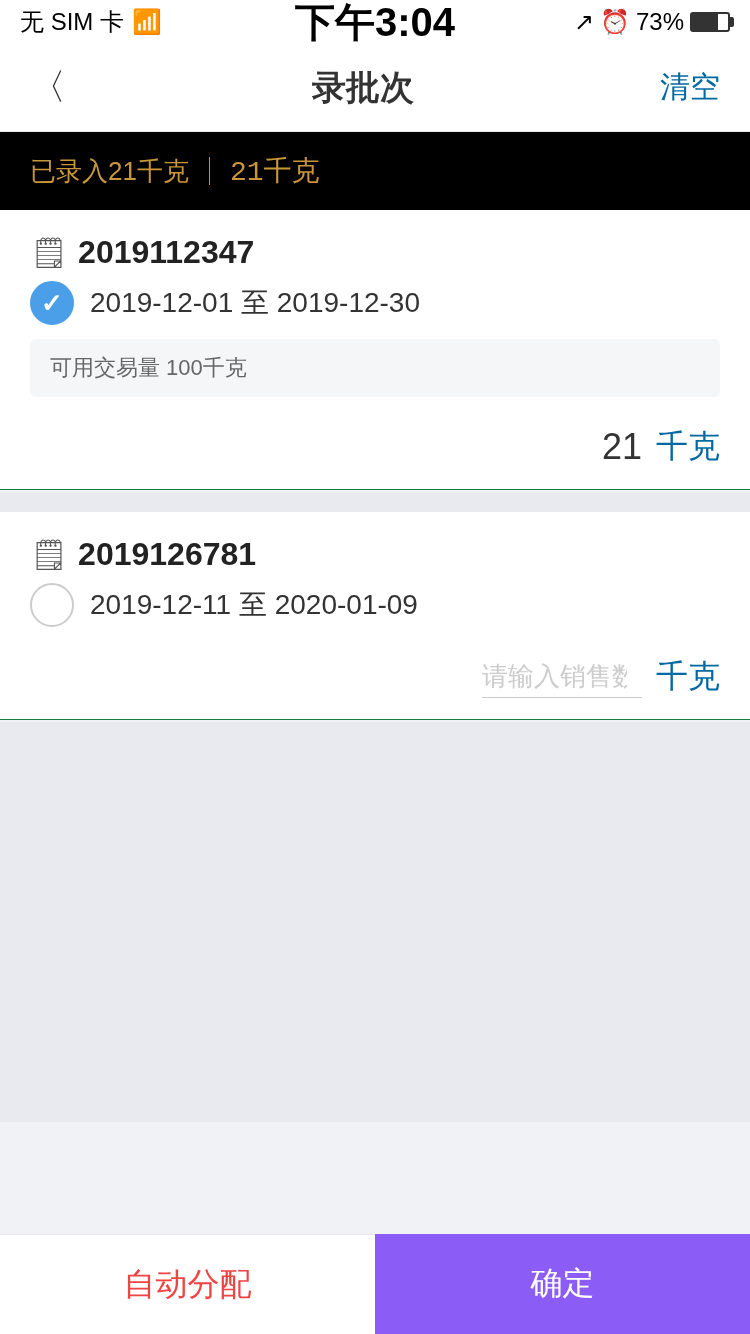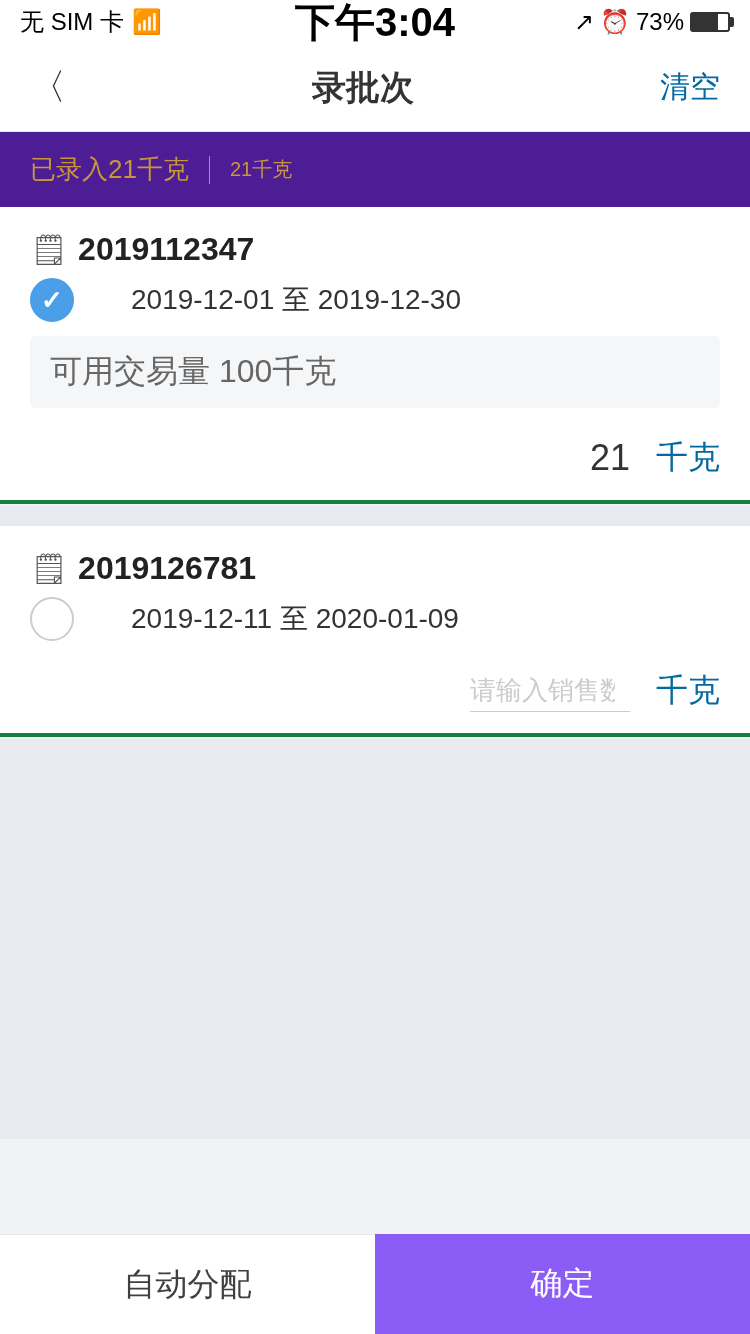--- a/index.html
+++ b/index.html
@@ -64,39 +64,40 @@
       color: #333;
     }
     .nav-action {
       font-size: 30px;
       color: #0369a1;
       cursor: pointer;
     }
 
     
     .summary-banner {
-      background: #4c1d95;
+      background: #000000;
       padding: 20px 30px;
       display: flex;
       align-items: center;
       gap: 0;
     }
     .summary-text {
       font-size: 26px;
       color: #c9973a;
     }
     .summary-divider {
       width: 1px;
       height: 28px;
       background: #c9973a;
       margin: 0 20px;
     }
     .summary-value {
-      font-size: 20px;
+      font-size: 28px;
       color: #c9973a;
+      font-family: Liberation Mono, monospace;
     }
 
     
     .batch-item {
       background: #fff;
       margin-bottom: 2px;
     }
     .batch-header {
       display: flex;
       align-items: center;
@@ -136,39 +137,38 @@
     }
     .radio-btn.checked::after {
       content: '✓';
       color: #fff;
       font-size: 26px;
       font-weight: bold;
     }
     .batch-date {
       font-size: 28px;
       color: #333;
-      margin-left: 41px;
     }
     .available-row {
       margin: 0 30px 14px 30px;
       background: #f5f6f8;
       border-radius: 6px;
       padding: 14px 20px;
-      font-size: 32px;
+      font-size: 22px;
       color: #666;
     }
 
     
     .input-row {
       display: flex;
       align-items: center;
       justify-content: flex-end;
       padding: 14px 30px 20px 30px;
-      gap: 26px;
-      border-bottom: 4px solid #15803d;
+      gap: 14px;
+      border-bottom: 1px solid #15803d;
     }
     .qty-input {
       text-align: right;
       font-size: 32px;
       color: #333;
       border: none;
       outline: none;
       background: transparent;
       width: 160px;
       border-bottom: 1px solid #ccc;
@@ -207,21 +207,21 @@
       bottom: 0;
       width: 750px;
       display: flex;
       height: 100px;
     }
     .btn-auto {
       flex: 1;
       background: #fff;
       border: none;
       font-size: 32px;
-      color: #404040;
+      color: #ef4444;
       cursor: pointer;
       border-top: 1px solid #e8e8e8;
     }
     .btn-confirm {
       flex: 1;
       background: #8b5cf6;
       border: none;
       font-size: 32px;
       color: #fff;
       cursor: pointer;

